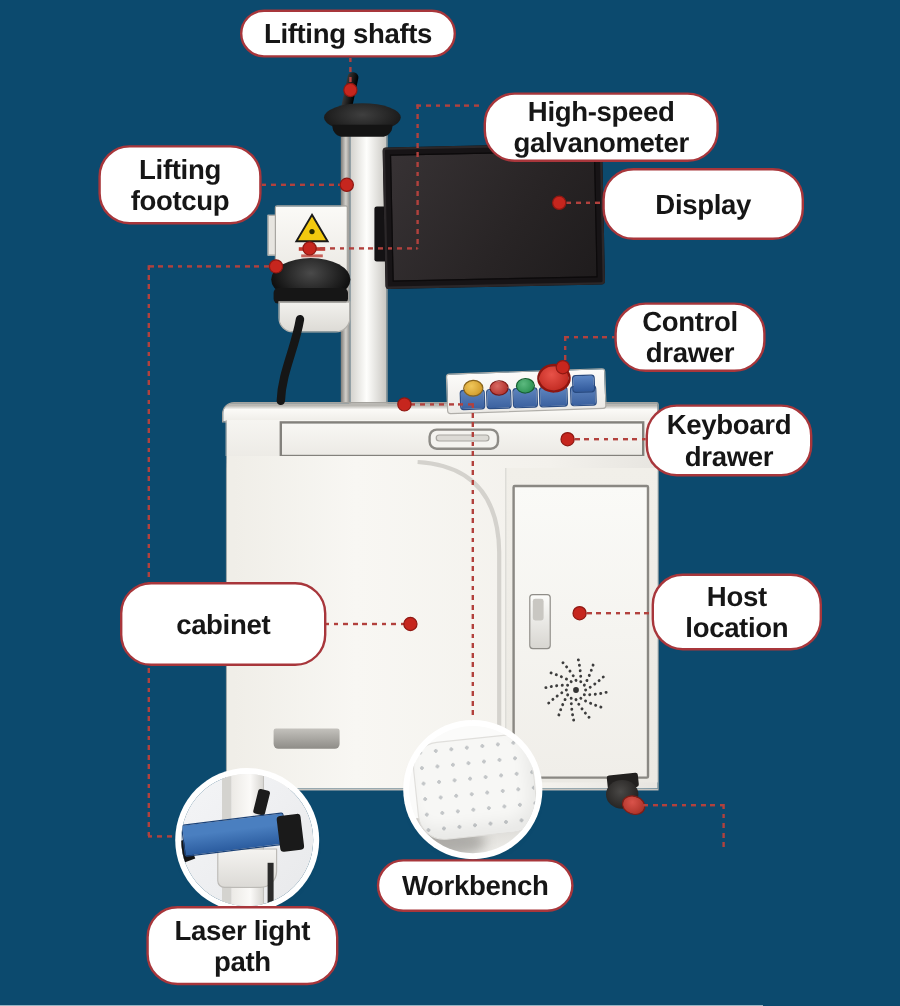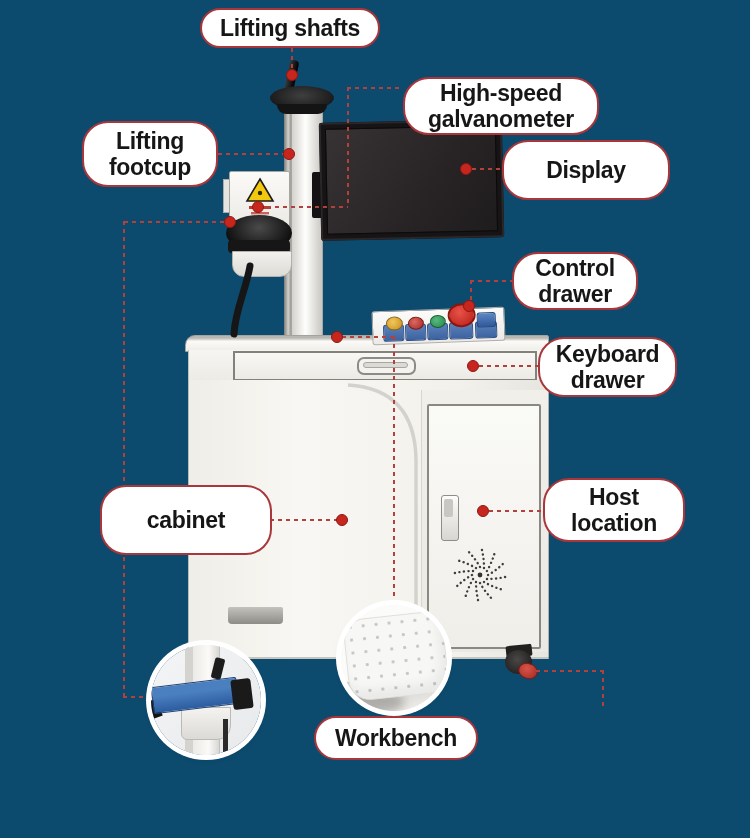--- a/index.html
+++ b/index.html
@@ -245,14 +245,18 @@
   <div class="label" id="lab6">
     <span>cabinet</span>
   </div>
   <div class="label" id="lab8">
     <span>Workbench</span>
   </div>
   <div class="label" id="lab7">
     <span>Host</span>
     <span>location</span>
   </div>
+  <div class="label" id="lab10">
+    <span>Laser light</span>
+    <span>path</span>
+  </div>
 
 </div>
 
 </body></html>

